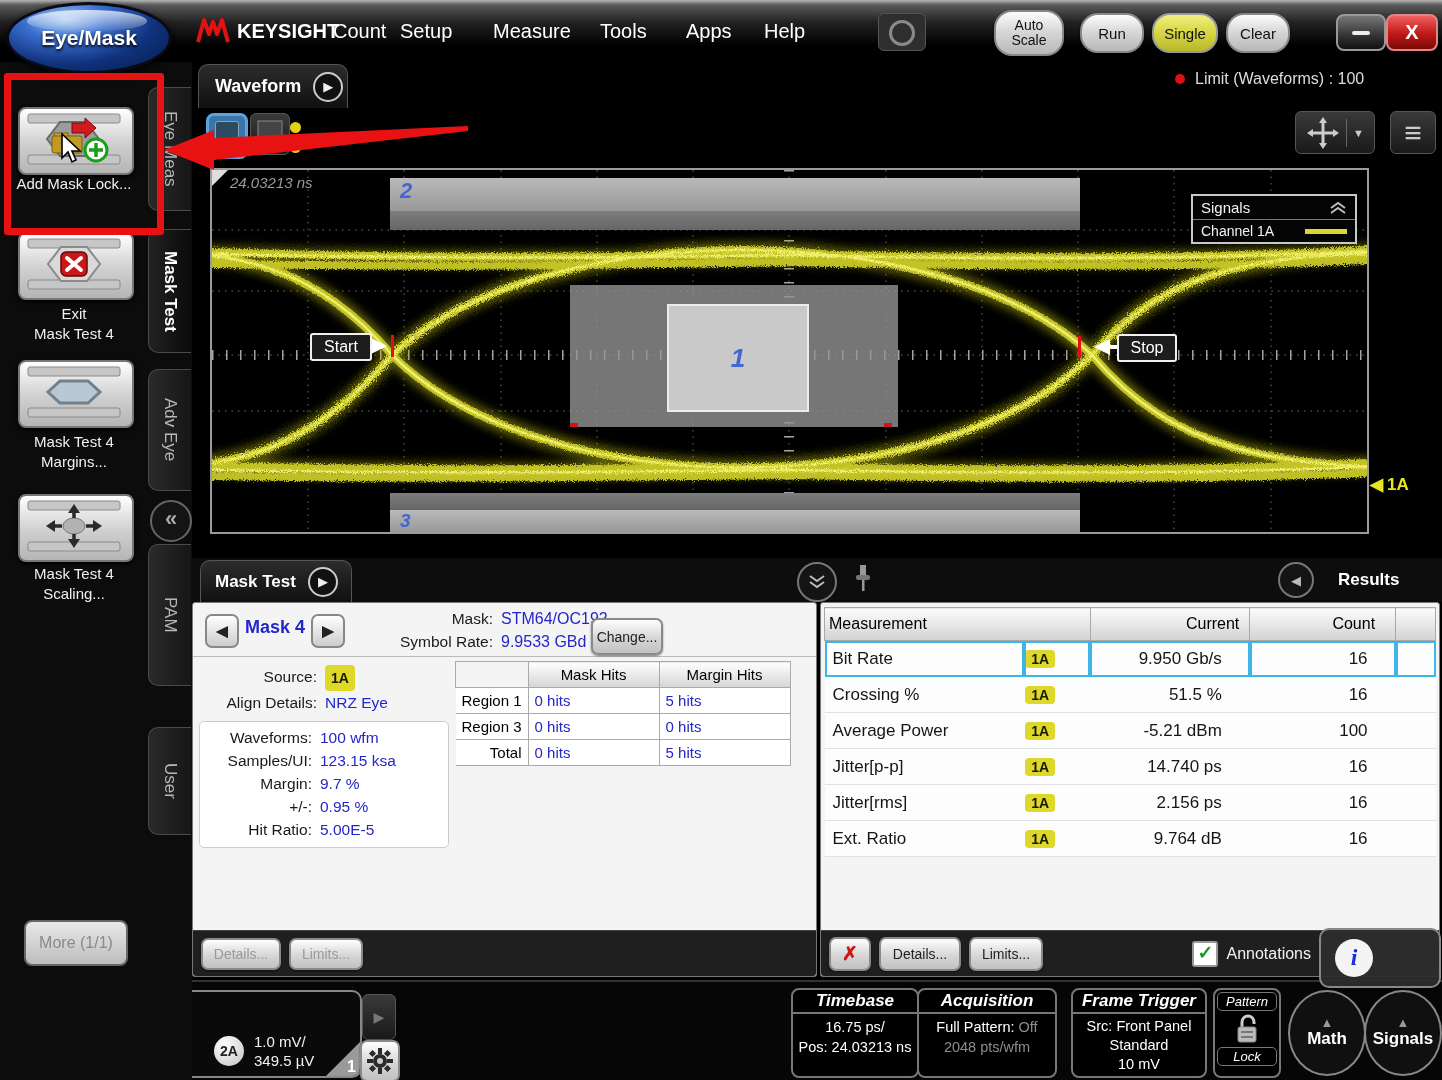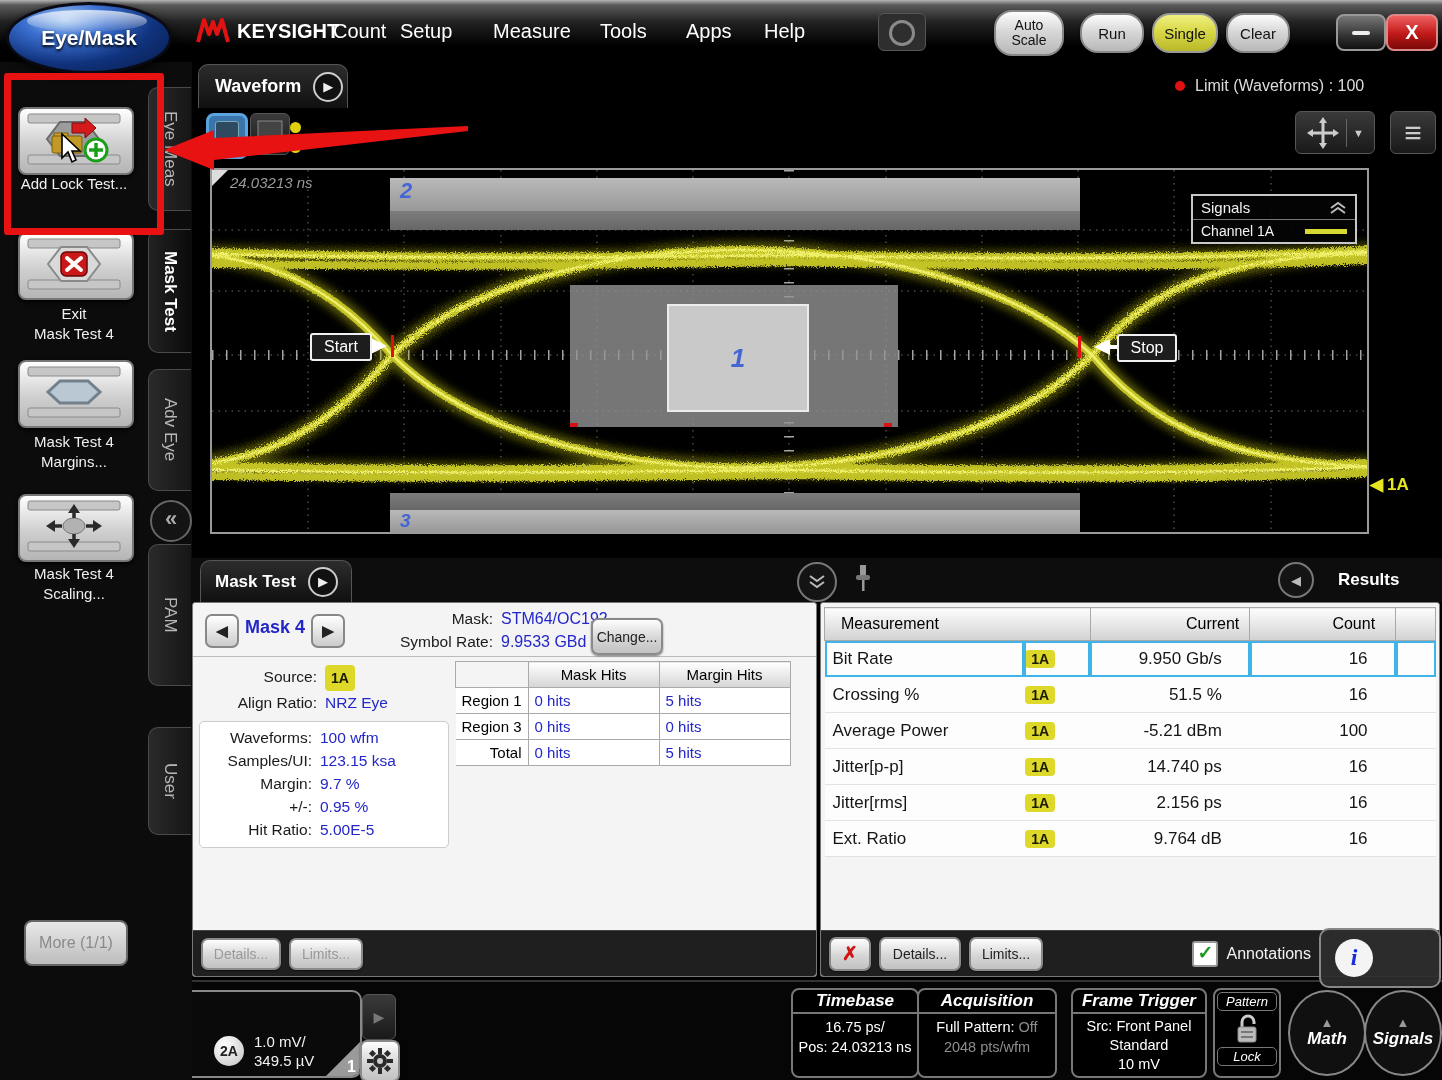--- a/index.html
+++ b/index.html
@@ -47,21 +47,21 @@
   #anno-box{left:4px;top:73px;width:146px;height:148px;border:7px solid #e81212;border-radius:3px;z-index:60;}
   #anno-arrow{left:150px;top:116px;width:330px;height:56px;z-index:61;}
   
   #wave-tab{left:198px;top:64px;width:150px;height:44px;background:linear-gradient(180deg,#2c2c2c,#101010);
     border:1px solid #555;border-bottom:none;border-radius:10px 10px 0 0;
     display:flex;align-items:center;gap:12px;padding-left:16px;box-sizing:border-box;}
   .tabtitle{color:#fff;font-size:18px;font-weight:700;}
   .playcirc{width:26px;height:26px;border-radius:50%;border:2px solid #ccc;background:#111;
     color:#eee;font-size:13px;text-align:center;line-height:26px;}
   .toolicon{border-radius:6px;}
-  #limit-label{color:#ddd;font-size:16px;margin-top:7px;}
+  #limit-label{color:#ddd;font-size:16px;}
   #limit-label .dot{display:inline-block;width:10px;height:10px;border-radius:50%;background:#e01010;margin-right:10px;}
   .darkbtn{background:linear-gradient(180deg,#3a3a3a,#191919);border:1px solid #555;border-radius:6px;
     color:#ccc;display:flex;align-items:center;justify-content:center;}
   #plot{left:210px;top:168px;width:1155px;height:362px;background:#000;border:2px solid #9a9a9a;overflow:hidden;}
   .region{background:linear-gradient(180deg,#b9b9b9,#989898);}
   .regdark{background:linear-gradient(180deg,#7d7d7d,#666);}
   .reglabel{color:#4466d4;font-style:italic;font-weight:700;font-size:22px;}
   .flag{background:#1d1d1d;border:2px solid #f0f0f0;border-radius:3px;color:#fff;
     font-size:16px;text-align:center;line-height:24px;z-index:8;}
   #legend{right:10px;top:24px;width:162px;background:rgba(5,5,5,.88);border:2px solid #c8c8c8;z-index:9;}
@@ -110,21 +110,21 @@
   
   #statusbar{left:0;top:980px;width:1442px;height:100px;background:#060606;border-top:2px solid #333;}
   .infobox{position:absolute;background:#000;border:2px solid #777;border-radius:8px;color:#fff;box-sizing:border-box;}
   .infobox .title{font-weight:700;font-style:italic;font-size:17px;text-align:center;
      border-bottom:2px solid #777;padding:1px 0;}
   .infobox .bd{font-size:14.5px;text-align:center;line-height:20px;padding-top:3px;}
   .gray{color:#8d8d8d;}
   .ovalbtn{position:absolute;width:74px;height:82px;border-radius:50%;background:#101010;border:2px solid #888;
      color:#fff;display:flex;flex-direction:column;align-items:center;justify-content:center;}
   .ovalbtn .tri{color:#9a9a9a;font-size:13px;line-height:12px;}
-  .ovalbtn .lbl{font-weight:700;font-style:italic;font-size:17px;}
+  .ovalbtn .lbl{font-weight:700;font-size:17px;}
   .chanbadge{width:30px;height:30px;border-radius:50%;text-align:center;line-height:30px;font-weight:700;font-size:14px;color:#222;}
   .chtxt{color:#f2f2f2;font-size:15px;line-height:19px;white-space:nowrap;}
 </style>
 </head>
 <body>
 
 <div id="titlebar" class="abs">
   <svg class="kwave abs" style="left:196px;top:16px;" viewBox="0 0 34 30">
     <path d="M2 26 L8 4 L13 18 L17 6 L21 18 L26 4 L32 26" fill="none" stroke="#e01212" stroke-width="4" stroke-linejoin="round"></path>
   </svg>
@@ -164,21 +164,21 @@
       <rect x="8" y="46" width="92" height="9" rx="2" fill="#c6c6c6" stroke="#8a8a8a"></rect>
       <polygon points="40,13 66,13 79,30 66,47 40,47 27,30" fill="#9c9c9c" stroke="#6a6a6a" stroke-width="2"></polygon>
       <rect x="34" y="24" width="14" height="6" fill="#caa42c" stroke="#7c5e0e"></rect>
       <rect x="32" y="27" width="30" height="17" rx="2" fill="#c09a24" stroke="#7c5e0e"></rect>
       <polygon points="52,14 65,14 65,9 76,19 65,29 65,24 52,24" fill="#d41a1a" stroke="#7a0a0a"></polygon>
       <circle cx="76" cy="41" r="11" fill="#fff" stroke="#18a018" stroke-width="3"></circle>
       <path d="M76 34 v14 M69 41 h14" stroke="#18a018" stroke-width="3.5"></path>
     </svg>
   </div>
   <div class="toollabel abs" style="top:112px;">
-    <div>Add Lock Test...</div>
+    <div>Add Mask Lock...</div>
   </div>
 
   <div class="toolbtn abs" style="top:170px;">
     <svg width="108" height="60" viewBox="0 0 108 60">
       <rect x="8" y="5" width="92" height="9" rx="2" fill="#c6c6c6" stroke="#8a8a8a"></rect>
       <rect x="8" y="46" width="92" height="9" rx="2" fill="#c6c6c6" stroke="#8a8a8a"></rect>
       <polygon points="41,13 67,13 80,30 67,47 41,47 28,30" fill="#d9d9d9" stroke="#8a8a8a" stroke-width="2"></polygon>
       <rect x="41" y="18" width="26" height="24" rx="5" fill="#c81818" stroke="#6a0606" stroke-width="1.5"></rect>
       <path d="M47 24 l14 12 M61 24 l-14 12" stroke="#fff" stroke-width="4" stroke-linecap="round"></path>
     </svg>
@@ -421,21 +421,21 @@
     </div>
     <div class="gbtn abs" style="left:398px;top:15px;width:68px;height:33px;">Change...</div>
   </div>
 
   <div class="abs" style="left:6px;top:62px;width:250px;">
     <div style="display:flex;line-height:24px;">
       <span class="mlabel" style="width:118px;text-align:right;">Source:</span>
       <span style="margin-left:8px;"><span class="badge1a">1A</span></span>
     </div>
     <div style="display:flex;line-height:24px;">
-      <span class="mlabel" style="width:118px;text-align:right;">Align Ratio:</span>
+      <span class="mlabel" style="width:118px;text-align:right;">Align Details:</span>
       <span class="bluev" style="margin-left:8px;font-size:15.5px;">NRZ Eye</span>
     </div>
     <div style="margin-top:6px;border:1px solid #ccc;border-radius:5px;background:#fff;padding:4px 6px 6px 0;">
       <div style="display:flex;line-height:23px;">
           <span class="mlabel" style="width:112px;text-align:right;">Waveforms:</span>
           <span class="bluev" style="margin-left:8px;font-size:15.5px;">100 wfm</span>
         </div>
       <div style="display:flex;line-height:23px;">
           <span class="mlabel" style="width:112px;text-align:right;">Samples/UI:</span>
           <span class="bluev" style="margin-left:8px;font-size:15.5px;">123.15 ksa</span>
@@ -490,21 +490,21 @@
   <table id="resultstable" class="abs" style="left:3px;top:4px;">
     <colgroup>
         <col style="width:200px">
         <col style="width:66px">
         <col style="width:160px">
         <col style="width:146px">
         <col style="width:40px">
       </colgroup>
     <tbody>
         <tr>
-      <th colspan="2" style="text-align:left;padding-left:16px;margin-top:32px;">Measurement</th>
+      <th colspan="2" style="text-align:left;padding-left:4px;margin-top:32px;">Measurement</th>
       <th style="text-align:right;padding-right:10px;">Current</th>
       <th style="text-align:right;padding-right:20px;">Count</th>
       <th></th>
     </tr>
     <tr class="selrow">
       <td style="padding-left:8px;">Bit Rate</td>
       <td><span class="badge1a">1A</span></td>
       <td class="bluev" style="text-align:right;padding-right:28px;">9.950 Gb/s</td>
       <td class="bluev" style="text-align:right;padding-right:28px;">16</td>
           <td></td>

